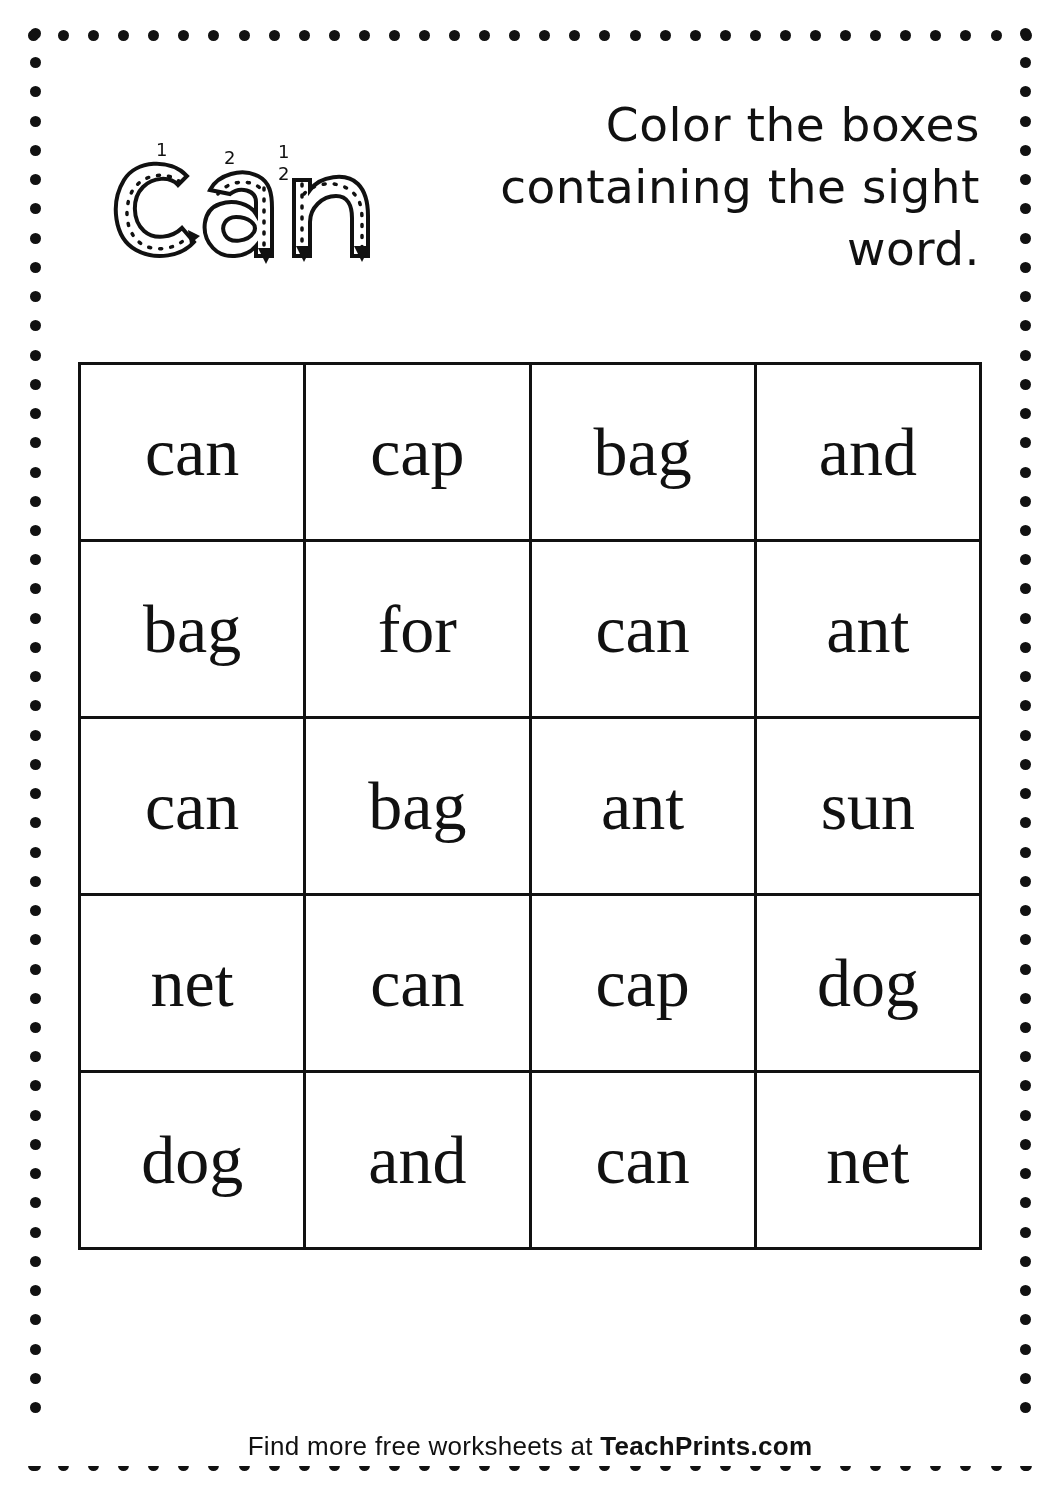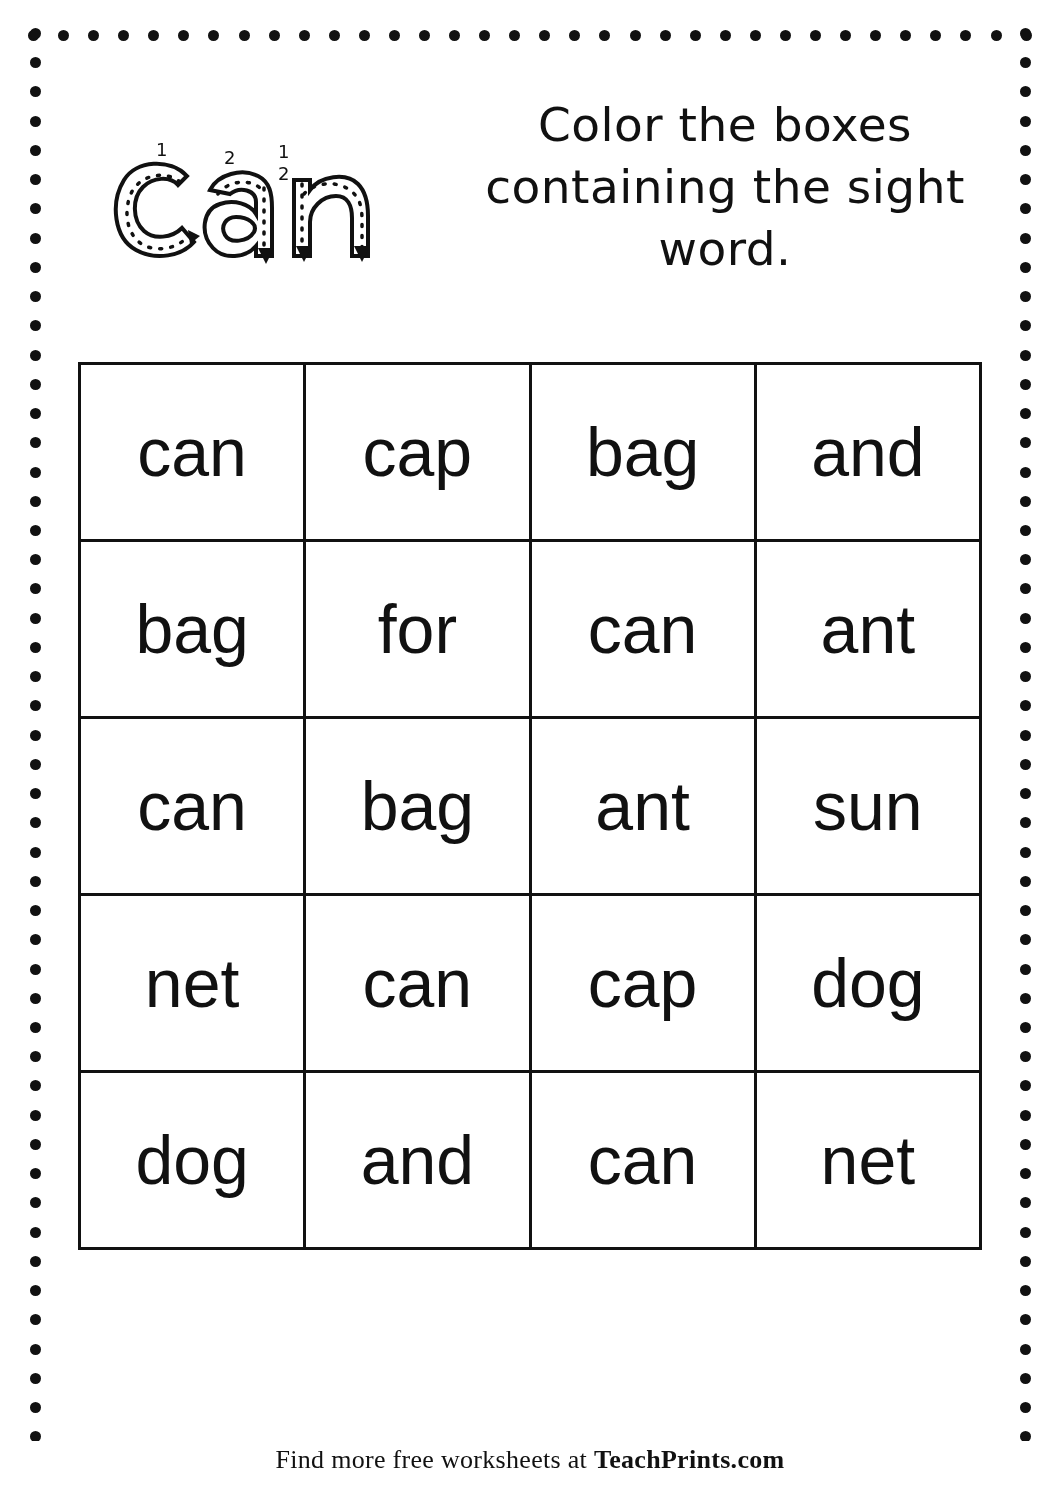--- a/index.html
+++ b/index.html
@@ -63,21 +63,21 @@
   }
   .trace-word {
     width: 400px;
     padding-top: 40px;
     display: flex;
     justify-content: center;
     flex: 0 0 auto;
   }
   .instructions {
     flex: 1 1 auto;
-    text-align: center;
+    text-align: right;
     font-family: "DejaVu Sans", sans-serif;
     font-size: 47px;
     line-height: 1.32;
     color: #111111;
     letter-spacing: 0.5px;
     padding-top: 16px;
     padding-right: 10px;
   }
 
   
@@ -90,35 +90,35 @@
   table.word-grid {
     border-collapse: collapse;
     width: 100%;
     table-layout: fixed;
   }
   table.word-grid td {
     border: 3px solid #111111;
     height: 174px;
     text-align: center;
     vertical-align: middle;
-    font-family: Liberation Sans, sans-serif;
+    font-family: Liberation Serif, serif;
     font-size: 68px;
     color: #111111;
     padding: 0;
     line-height: 1;
   }
 
   
   .footer {
     position: absolute;
     left: 0;
     right: 0;
-    bottom: 21px;
+    bottom: 34px;
     text-align: center;
-    font-family: Liberation Serif, serif;
+    font-family: Liberation Sans, sans-serif;
     font-size: 26px;
     color: #111111;
     background: #ffffff;
     padding: 4px 14px;
     letter-spacing: 0.3px;
   }
   .footer .brand {
     font-weight: bold;
   }
 </style>

